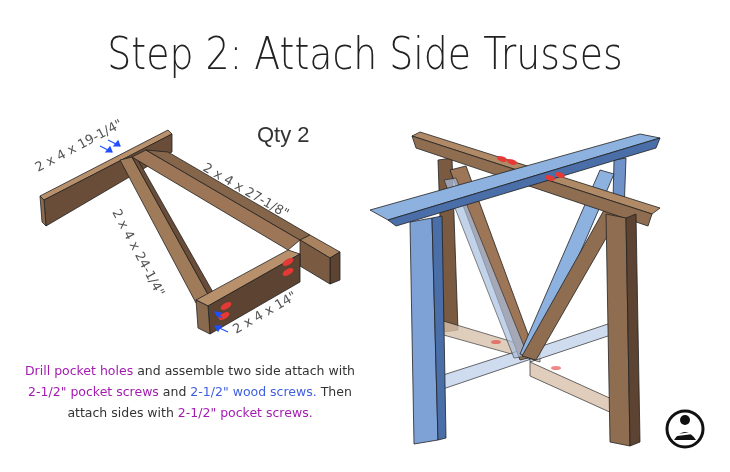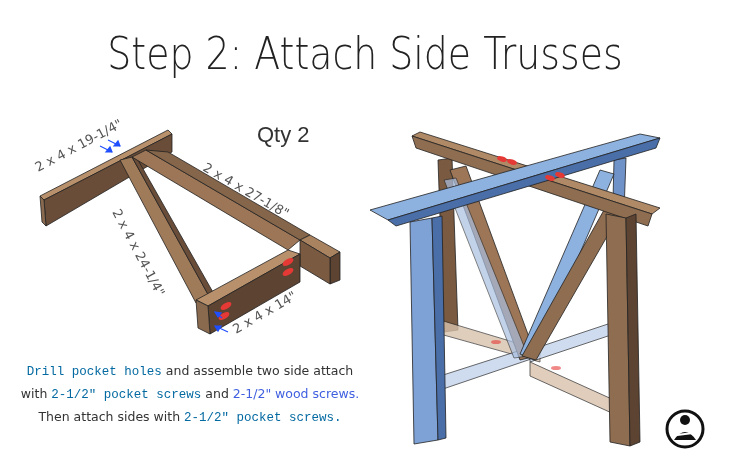--- a/index.html
+++ b/index.html
@@ -2,21 +2,21 @@
 <html><head>
 <meta charset="utf-8">
 <style>
   html,body{margin:0;padding:0;background:#fff;}
   body{width:730px;height:472px;position:relative;overflow:hidden;font-family:"DejaVu Sans",sans-serif;}
   .title{position:absolute;left:0;top:28px;width:730px;text-align:center;font-size:44px;font-weight:200;color:#222;letter-spacing:0px;font-family:"DejaVu Sans",sans-serif;transform:scaleX(0.86);transform-origin:center;}
   .qty{position:absolute;left:257px;top:122px;font-size:22px;color:#333;font-family:Liberation Sans, sans-serif;font-weight:200;}
   svg{position:absolute;left:0;top:0;}
   .lbl{font-family:"DejaVu Sans",sans-serif;font-size:13px;fill:#555;}
   .instructions{position:absolute;left:20px;top:360px;width:340px;text-align:center;font-size:12.5px;line-height:21px;color:#333;font-family:"DejaVu Sans",sans-serif;}
-  .red{color:#0369a1;font-family:Liberation Mono, monospace;}
+  .red{color:#a21caf;}
   .blue{color:#3f5fe0;}
   .logo{position:absolute;left:664px;top:408px;width:42px;height:42px;}
 </style>
 </head>
 <body>
 
 <div class="title">Step 2: Attach Side Trusses</div>
 <div class="qty">Qty 2</div>
 
 <svg width="730" height="472" viewBox="0 0 730 472">

